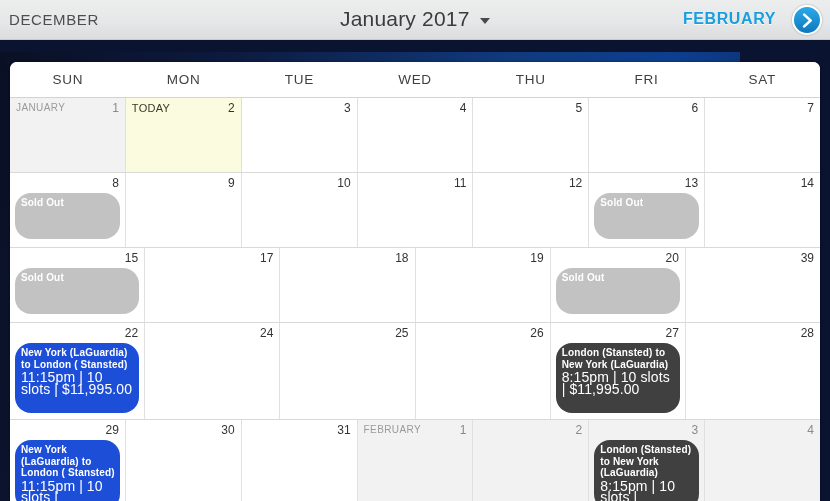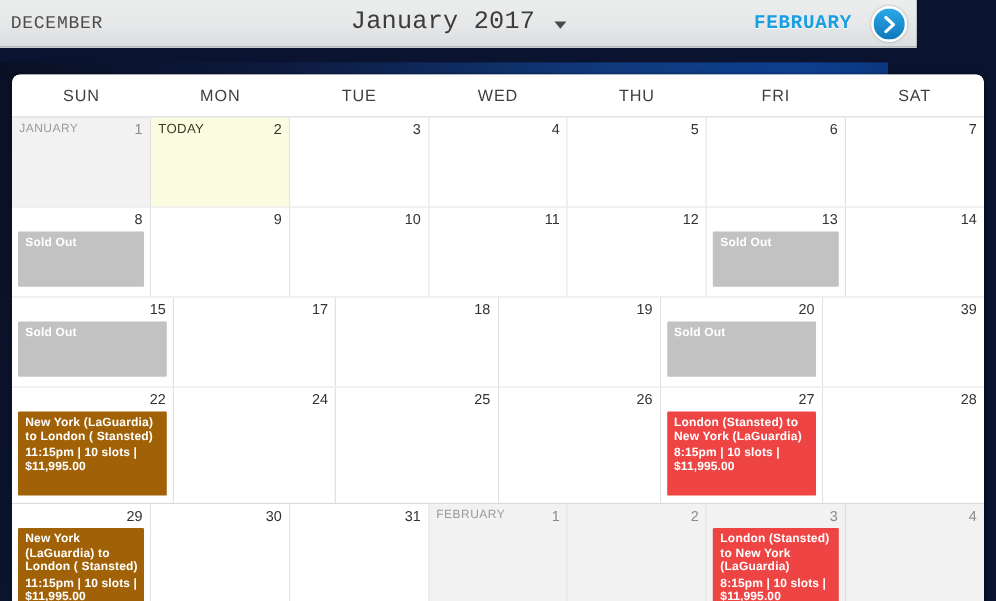--- a/index.html
+++ b/index.html
@@ -8,25 +8,24 @@
     width: 830px;
     height: 501px;
     overflow: hidden;
     font-family: "Liberation Sans", sans-serif;
     background: #0a1330;
   }
 
   
   #topbar {
     position: relative;
-    width: 764px;
+    width: 830px;
     height: 40px;
     background: linear-gradient(to bottom, #eceded 0%, #e6e7e8 55%, #dcdddf 100%);
     border-bottom: 1px solid #c9cacc;
-    font-family: Liberation Mono, monospace;
   }
   #prev-month-label {
     position: absolute;
     left: 9px;
     top: 11px;
     font-size: 15px;
     letter-spacing: 0.6px;
     color: #4d4d4d;
     font-weight: 400;
   }
@@ -162,44 +161,44 @@
     color: #3a3a28;
     letter-spacing: 0.3px;
   }
 
   
   .event {
     position: absolute;
     left: 5px;
     right: 5px;
     top: 20px;
-    border-radius: 1px;
+    border-radius: 16px;
     padding: 4px 5px 4px 6px;
     color: #ffffff;
     overflow: hidden;
   }
   .event.soldout {
     background: #c2c2c2;
     height: 46px;
   }
   .event.flight {
     height: 70px;
   }
-  .event.blue { background: #a16207; }
-  .event.red  { background: #ef4444; }
+  .event.blue { background: #1d4ed8; }
+  .event.red  { background: #404040; }
 
   .event-title {
     font-size: 10px;
     font-weight: bold;
     line-height: 11.5px;
     letter-spacing: 0.15px;
   }
   .event-meta {
-    font-size: 10px;
-    font-weight: bold;
+    font-size: 14px;
+    font-weight: normal;
     line-height: 11.5px;
     margin-top: 2px;
     letter-spacing: 0.1px;
   }
 </style>
 </head>
 <body>
 
 <div id="topbar">
   <div id="prev-month-label">DECEMBER</div>

